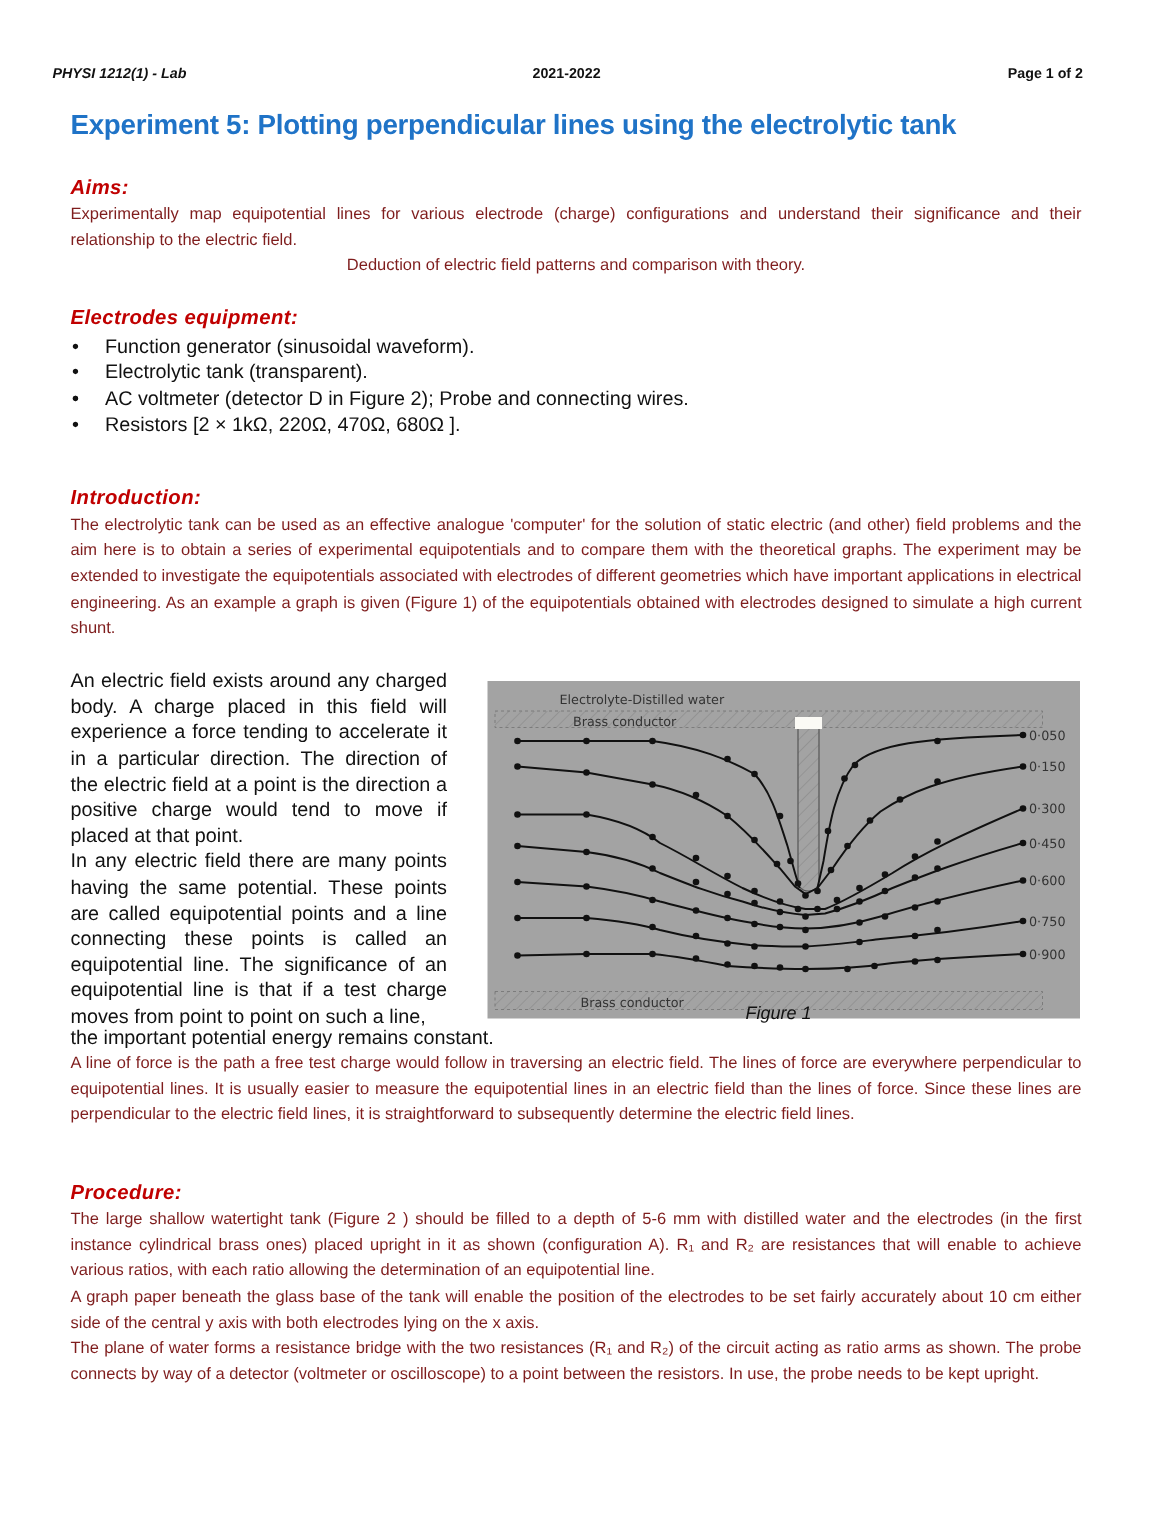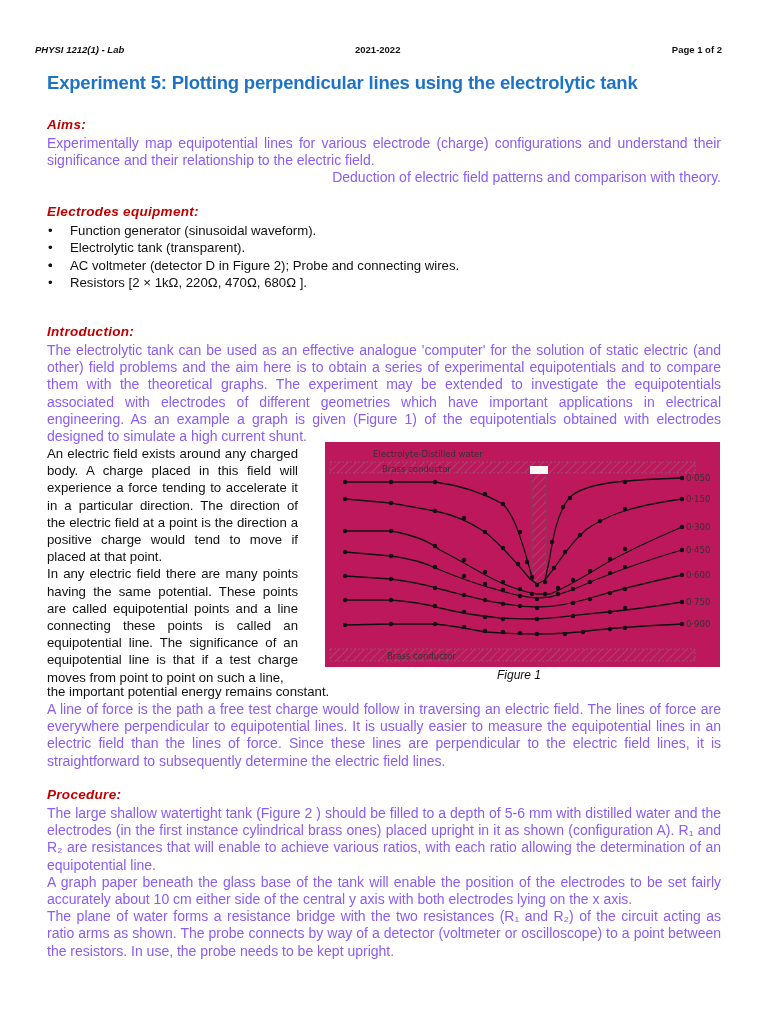--- a/index.html
+++ b/index.html
@@ -6,47 +6,47 @@
   body { width: 768px; height: 1024px; position: relative; overflow: hidden;
          font-family: "Liberation Sans", sans-serif; color: #111; }
   .hdr { position: absolute; top: 44px; font-size: 9.5px; font-weight: bold; color: #111; }
   .hdr-left { left: 35px; font-style: italic; }
   .hdr-mid { left: 355px; }
   .hdr-right { right: 46px; }
   .title { position: absolute; top: 72px; left: 47px; font-size: 18.5px; font-weight: bold;
            color: #1F73C7; letter-spacing: -0.2px; white-space: nowrap; }
   .sec { position: absolute; left: 47px; font-size: 13.5px; font-weight: bold; font-style: italic;
          color: #C00000; letter-spacing: 0.3px; }
-  .para { position: absolute; left: 47px; width: 674px; font-size: 14px; line-height: 17.2px;
-          text-align: justify; color: #8b5cf6; }
+  .para { position: absolute; left: 47px; width: 674px; font-size: 11px; line-height: 17.2px;
+          text-align: justify; color: #7f1d1d; }
   .para p { margin: 0; }
   .left-col { position: absolute; left: 47px; width: 251px; font-size: 13.2px; line-height: 17.2px;
               text-align: justify; }
   .left-col p { margin: 0; }
   ul.equip { position: absolute; left: 47px; top: 222px; margin: 0; padding: 0; list-style: none;
              font-size: 13.2px; line-height: 17.3px; }
   ul.equip li { position: relative; padding-left: 23px; white-space: nowrap; }
   ul.equip li .bullet { position: absolute; left: 1px; top: 0; }
-  .fig { position: absolute; left: 325px; top: 442px; width: 395px; height: 225px; background: #be185d; }
+  .fig { position: absolute; left: 325px; top: 454px; width: 395px; height: 225px; background: #a3a3a3; }
   .fig-caption { position: absolute; left: 497px; top: 668px; font-size: 12px; font-style: italic; }
   .one-line { position: absolute; left: 47px; top: 684px; font-size: 13.2px; white-space: nowrap; }
 </style>
 </head>
 <body>
 
 <div class="hdr hdr-left">PHYSI 1212(1) - Lab</div>
 <div class="hdr hdr-mid">2021-2022</div>
 <div class="hdr hdr-right">Page 1 of 2</div>
 
 <div class="title">Experiment 5: Plotting perpendicular lines using the electrolytic tank</div>
 
 <div class="sec" style="top:117px">Aims:</div>
 <div class="para" style="top:135px">
   <p>Experimentally map equipotential lines for various electrode (charge) configurations and understand their significance and their relationship to the electric field.</p>
-  <p style="text-align:right">Deduction of electric field patterns and comparison with theory.</p>
+  <p style="text-align:center">Deduction of electric field patterns and comparison with theory.</p>
 </div>
 
 <div class="sec" style="top:204px">Electrodes equipment:</div>
 <ul class="equip">
   <li><span class="bullet">•</span><span>Function generator (sinusoidal waveform).</span></li>
   <li><span class="bullet">•</span><span>Electrolytic tank (transparent).</span></li>
   <li><span class="bullet">•</span></li>
   <li><span class="bullet">•</span><span>AC voltmeter (detector D in Figure 2); Probe and connecting wires.</span></li>
   <li><span class="bullet">•</span><span>Resistors [2 × 1kΩ, 220Ω, 470Ω, 680Ω ].</span></li>
 </ul>

